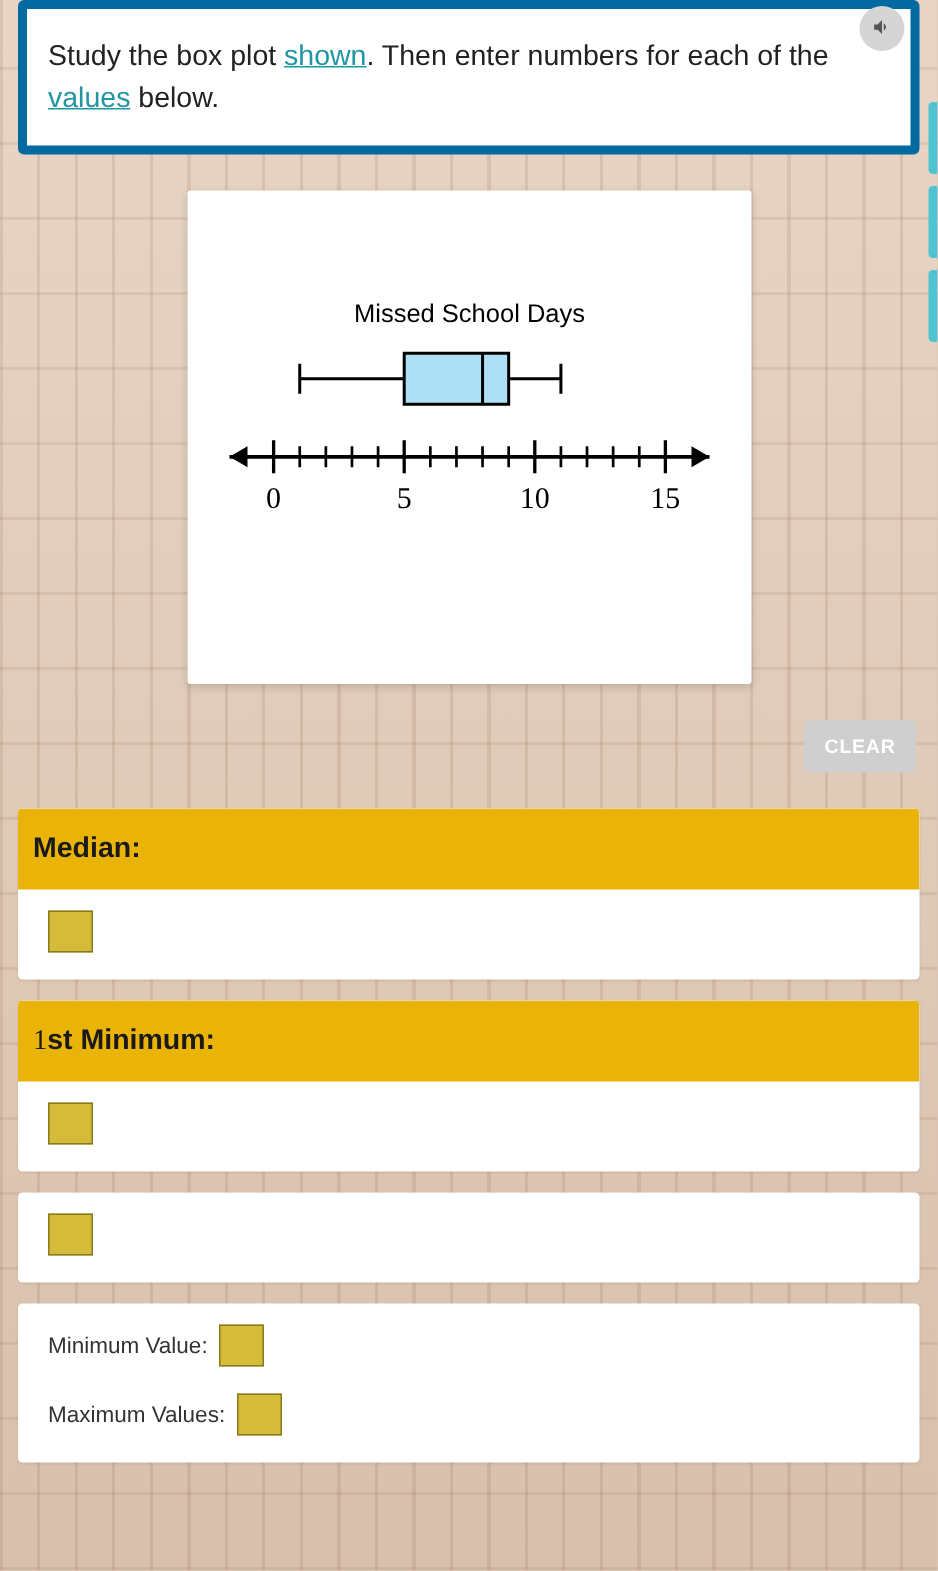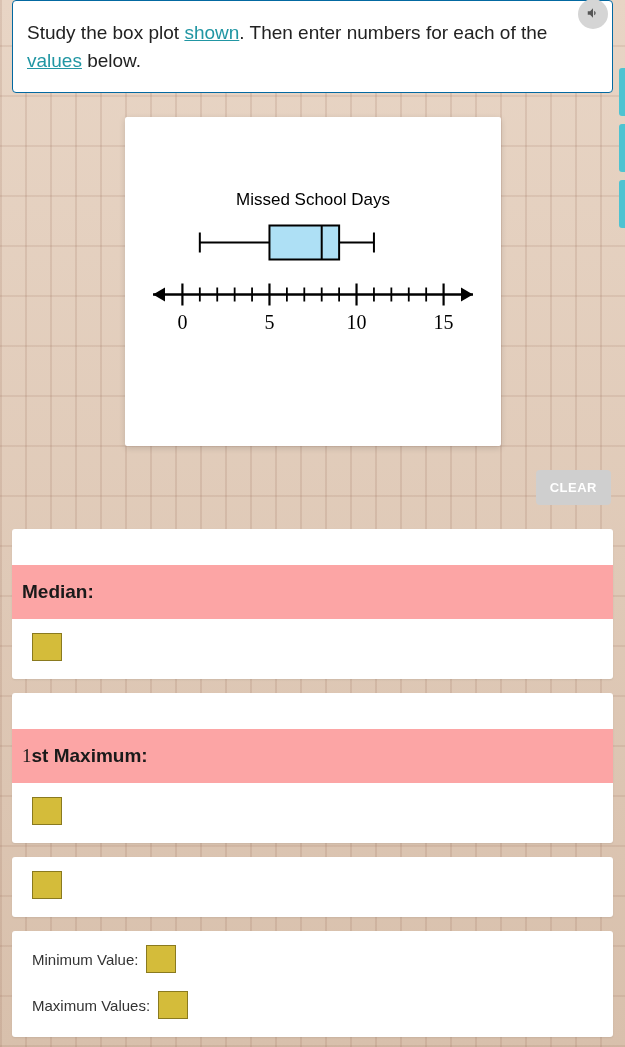--- a/index.html
+++ b/index.html
@@ -9,21 +9,21 @@
       background-image:
         repeating-linear-gradient(90deg, rgba(139,90,70,0.15) 0px, rgba(139,90,70,0.15) 2px, transparent 2px, transparent 25px),
         repeating-linear-gradient(0deg, rgba(139,90,70,0.12) 0px, rgba(139,90,70,0.12) 2px, transparent 2px, transparent 50px),
         linear-gradient(to bottom, #e8d5c5, #d8c0ac);
       width: 625px;
       min-height: 1047px;
       position: relative;
     }
     .prompt-card {
       background: #fff;
-      border: 1px solid #0369a1;
+      border: 6px solid #0369a1;
       border-radius: 4px;
       margin: 0 12px 0 12px;
       padding: 18px 14px;
       font-size: 19px;
       color: #222;
       line-height: 1.45;
       position: relative;
     }
     .prompt-card a {
       color: #2196a3;
@@ -91,26 +91,25 @@
       cursor: pointer;
     }
     .answer-card {
       background: #fff;
       border-radius: 3px;
       margin: 14px 12px 0 12px;
       overflow: hidden;
       box-shadow: 0 1px 2px rgba(0,0,0,0.08);
     }
     .answer-header {
-      background: #fca5a5;
+      background: #eab308;
       padding: 16px 10px;
       font-size: 19px;
       font-weight: bold;
       color: #1a1a1a;
-      margin-top: 36px;
     }
     .answer-body {
       padding: 14px 10px 18px 20px;
       font-size: 15px;
       color: #333;
     }
     .input-box {
       display: inline-block;
       width: 30px;
       height: 28px;
@@ -197,21 +196,21 @@
 
 <div class="answer-card">
   <div class="answer-header">Median:</div>
   <div class="answer-body">
     <span class="input-box"></span>
   </div>
 </div>
 
 <div class="answer-card">
   <div class="answer-header">
-    <span class="thin-first">1</span><span>st Maximum:</span>
+    <span class="thin-first">1</span><span>st Minimum:</span>
   </div>
   <div class="answer-body">
     <span class="input-box"></span>
   </div>
 </div>
 
 <div class="answer-card">
   <div class="answer-body">
     <span class="input-box"></span>
   </div>

